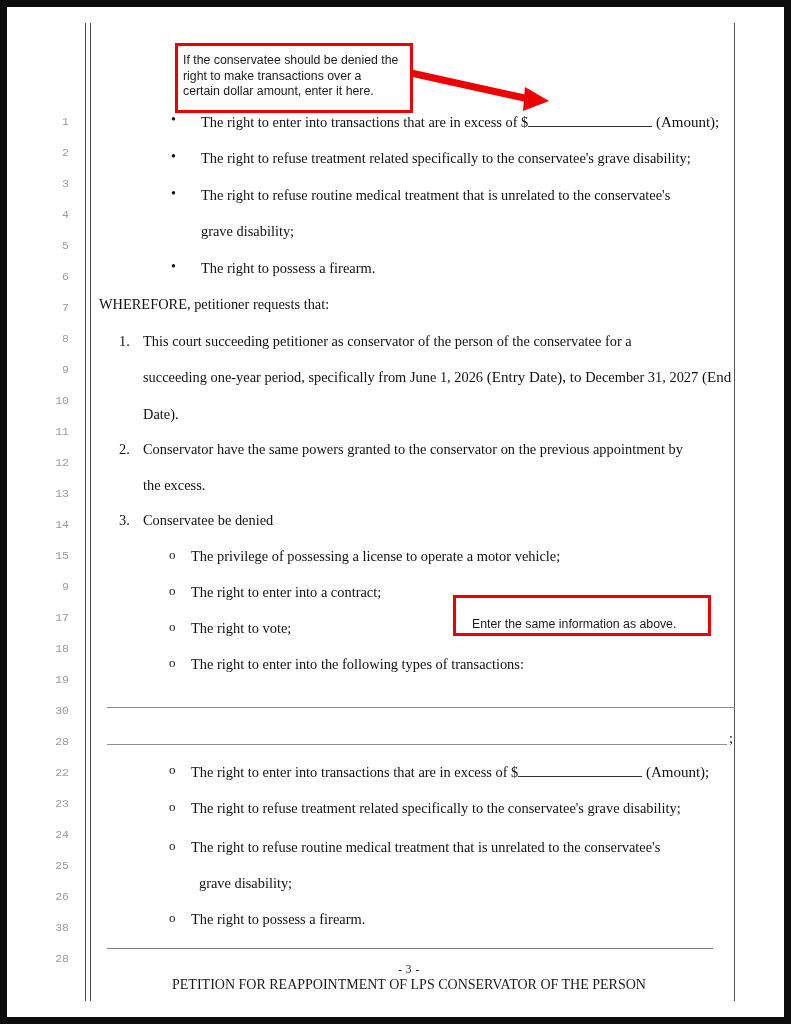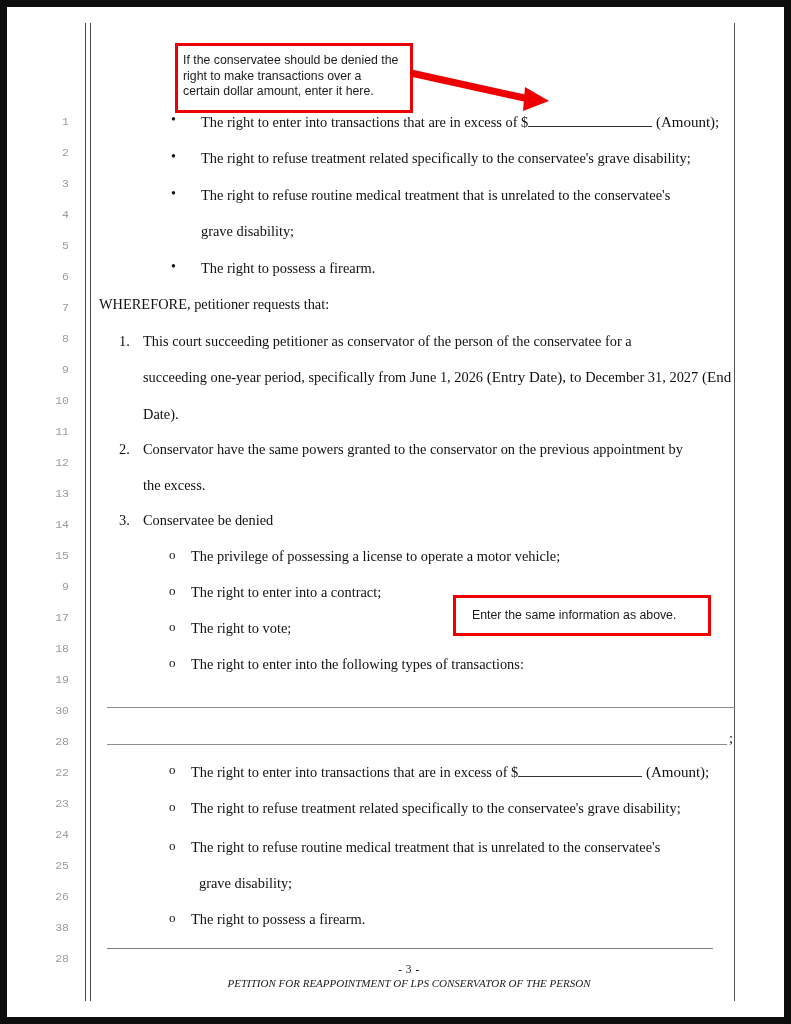--- a/index.html
+++ b/index.html
@@ -138,43 +138,42 @@
     top: 955px;
     text-align: center;
     color: #1a1a1a;
   }
   #footer .pageno {
     font-size: 11.5px;
     letter-spacing: 0.5px;
     line-height: 1.25;
   }
   #footer .doctitle {
-    font-size: 11px;
+    font-size: 14px;
     line-height: 1.3;
     white-space: nowrap;
-    font-style: italic;
   }
 
   
   .callout {
     position: absolute;
     background: #ffffff;
     border: 3px solid #ee0000;
     font-family: "Liberation Sans", "DejaVu Sans", sans-serif;
     font-size: 12.3px;
     line-height: 1.28;
     color: #1b1b1b;
     padding: 7px 9px 6px 5px;
     z-index: 5;
   }
   #callout-amount { left: 168px; top: 36px; width: 238px; height: 70px; }
   #callout-same   {
     left: 446px; top: 588px; width: 258px; height: 41px;
     padding: 0 0 0 16px;
-    display: flex; align-items: center;
+    display: flex; align-items: flex-end;
   }
 
   .arrow-svg {
     position: absolute;
     z-index: 4;
     pointer-events: none;
   }
 </style>
 </head>
 <body>

